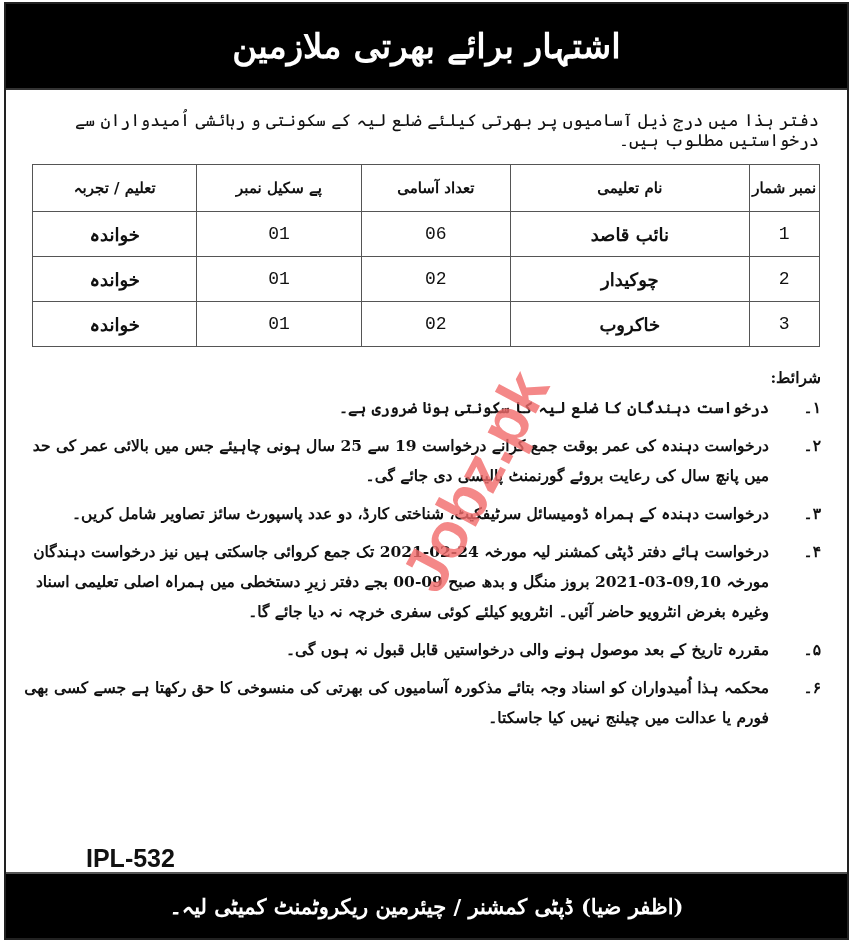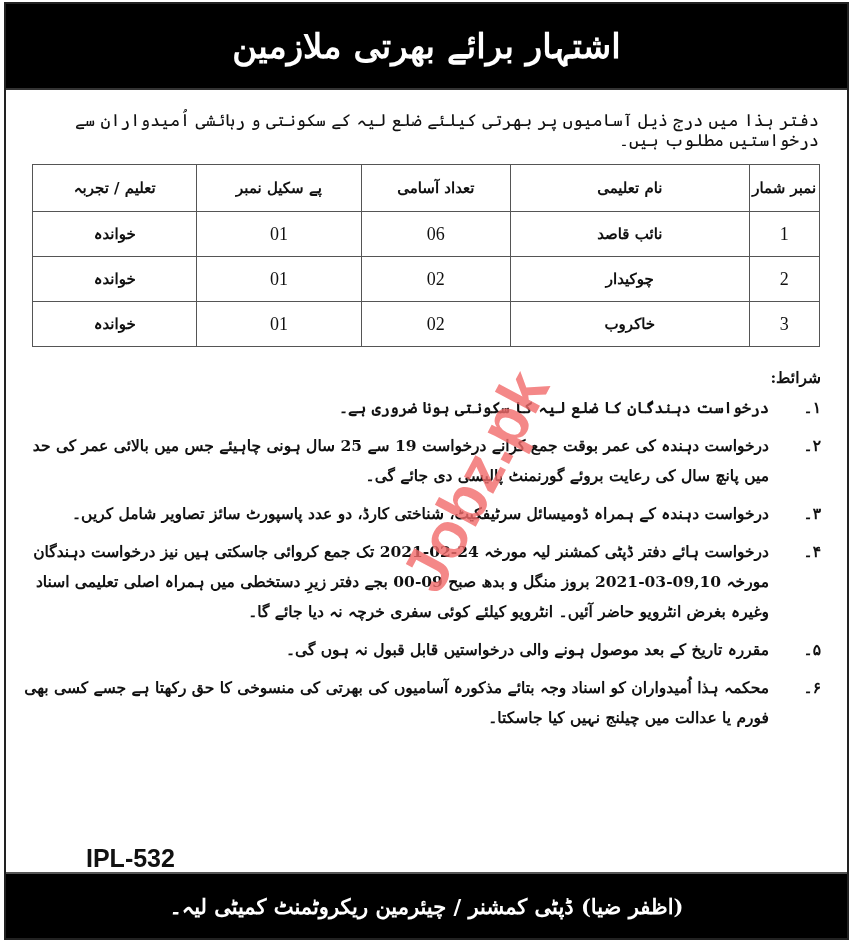--- a/index.html
+++ b/index.html
@@ -27,22 +27,22 @@
     table.posts {
       position: absolute; left: 26px; top: 160px; width: 788px; border-collapse: collapse;
       direction: rtl; font-size: 16px;
     }
     table.posts th, table.posts td {
       border: 1.5px solid #555; text-align: center; height: 44px; padding: 0;
     }
     table.posts th {
       font-family: "DejaVu Serif", serif; font-size: 15px; font-weight: bold; height: 46px;
     }
-    table.posts td.num { font-family: Liberation Serif, serif; font-size: 18px; }
-    table.posts td.urdu { font-family: "DejaVu Serif", serif; font-size: 15px; font-weight: bold; }
+    table.posts td.num { font-family: Liberation Mono, monospace; font-size: 18px; }
+    table.posts td.urdu { font-family: "DejaVu Serif", serif; font-size: 18px; font-weight: bold; }
     .col-sr { width: 70px; }
     .col-name { width: 240px; }
     .col-count { width: 150px; }
     .col-scale { width: 165px; }
     .col-edu { width: 165px; }
 
     .conditions {
       position: absolute; right: 26px; top: 364px; width: 800px; direction: rtl; text-align: right;
       font-family: "DejaVu Serif", serif; font-size: 15.5px; font-weight: bold;
     }

